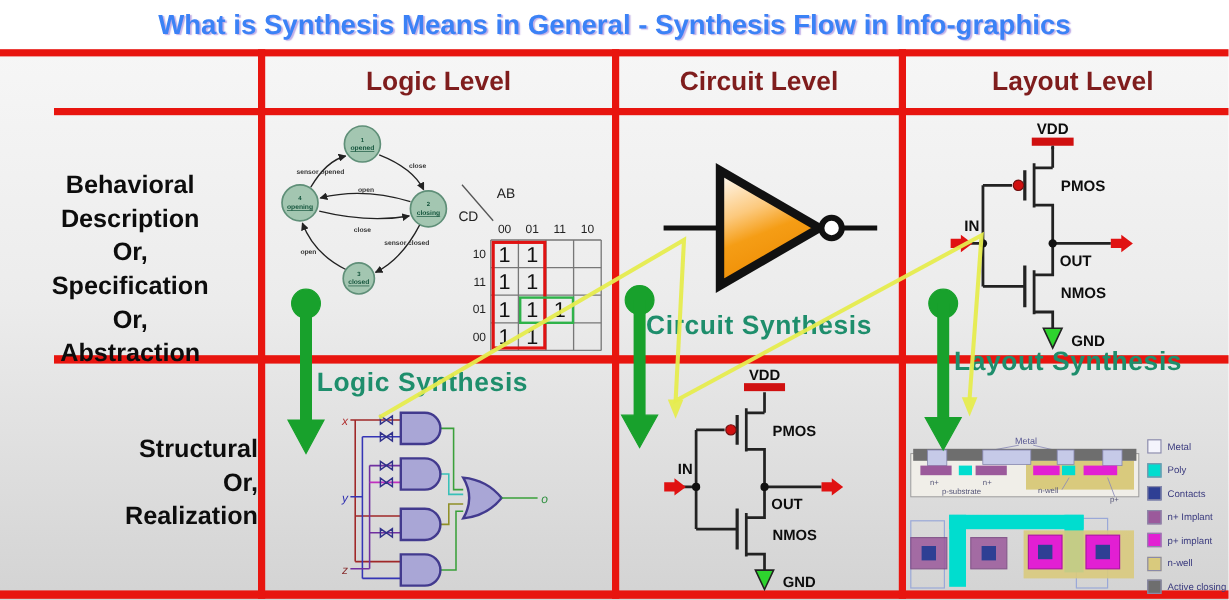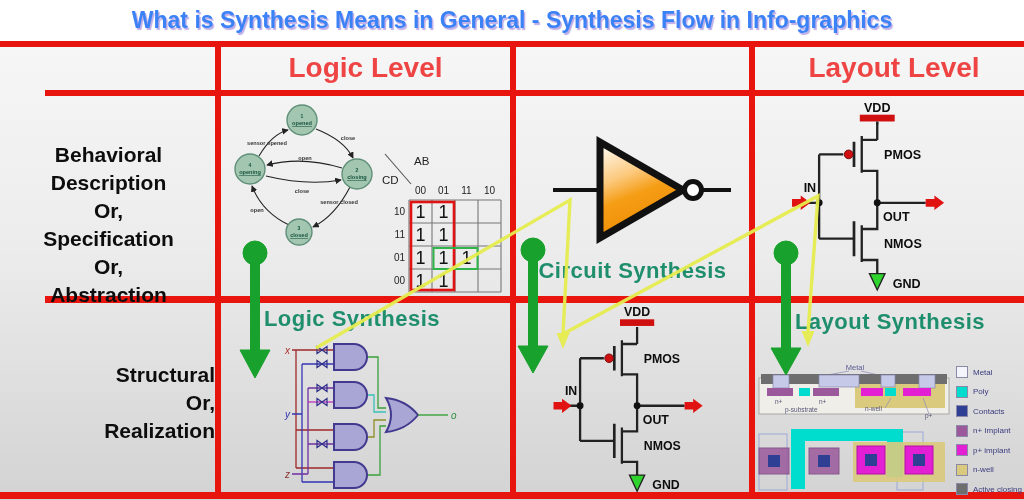--- a/index.html
+++ b/index.html
@@ -12,30 +12,30 @@
   .hl2{left:45px;top:90px;width:979px;height:6px;}
   .hl3{left:45px;top:296px;width:979px;height:7px;}
   .hl4{left:0;top:492px;width:1024px;height:7px;}
   .vl1{left:215px;top:41px;width:6px;height:458px;}
   .vl2{left:510px;top:41px;width:6px;height:458px;}
   .vl3{left:749px;top:41px;width:6px;height:458px;}
   .title{position:absolute;left:0;top:0;width:1024px;height:41px;display:flex;
          align-items:center;justify-content:center;font-size:23px;font-weight:bold;
          color:#3b82f6;text-shadow:1.5px 1.5px 1px rgba(110,70,200,.45);background:#fff;}
   .colhdr{position:absolute;top:48px;height:40px;display:flex;align-items:center;
-          justify-content:center;font-size:28px;font-weight:bold;color:#ef4444;}
+          justify-content:center;font-size:22px;font-weight:bold;color:#7f1d1d;}
   .ch1{left:221px;width:289px;} .ch2{left:516px;width:233px;} .ch3{left:755px;width:278px;}
   .rowhdr{position:absolute;left:2px;width:213px;text-align:center;font-weight:bold;
           color:#0d0d0d;font-size:21px;line-height:28px;white-space:pre-line;margin-top:41px;}
   .rh1{top:100px;} .rh2{top:320px;text-align:right;}
   .synth{position:absolute;font-size:22px;font-weight:bold;color:#1e8e6c;text-align:center;
          letter-spacing:.5px;}
   .syn-logic{left:242px;top:306px;width:220px;}
   .syn-circuit{left:516px;top:258px;width:233px;}
-  .syn-layout{left:768px;top:309px;width:244px;}
+  .syn-layout{left:768px;top:288px;width:244px;}
   .abs{position:absolute;}
   .overlay{position:absolute;left:0;top:0;pointer-events:none;}
   .legend{position:absolute;left:956px;top:366px;width:66px;display:flex;
           flex-direction:column;gap:7.5px;}
   .legend-row{display:flex;align-items:center;gap:5px;}
   .legend-swatch{width:10px;height:10px;border:1px solid #8a8aa8;flex:0 0 auto;}
   .legend-label{font-size:8px;color:#3a3a7e;white-space:nowrap;}
   svg text{font-family:"Liberation Sans",sans-serif;}
 </style>
 </head>
@@ -48,20 +48,21 @@
 
   <div class="redline hl1"></div>
   <div class="redline hl2"></div>
   <div class="redline hl3"></div>
   <div class="redline hl4"></div>
   <div class="redline vl1"></div>
   <div class="redline vl2"></div>
   <div class="redline vl3"></div>
 
   <div class="colhdr ch1">Logic Level</div>
+  <div class="colhdr ch2">Circuit Level</div>
   <div class="colhdr ch3">Layout Level</div>
   <div class="rowhdr rh1">Behavioral
 Description
 Or,
 Specification
 Or,
 Abstraction</div>
   <div class="rowhdr rh2">Structural
 Or,
 Realization</div>

